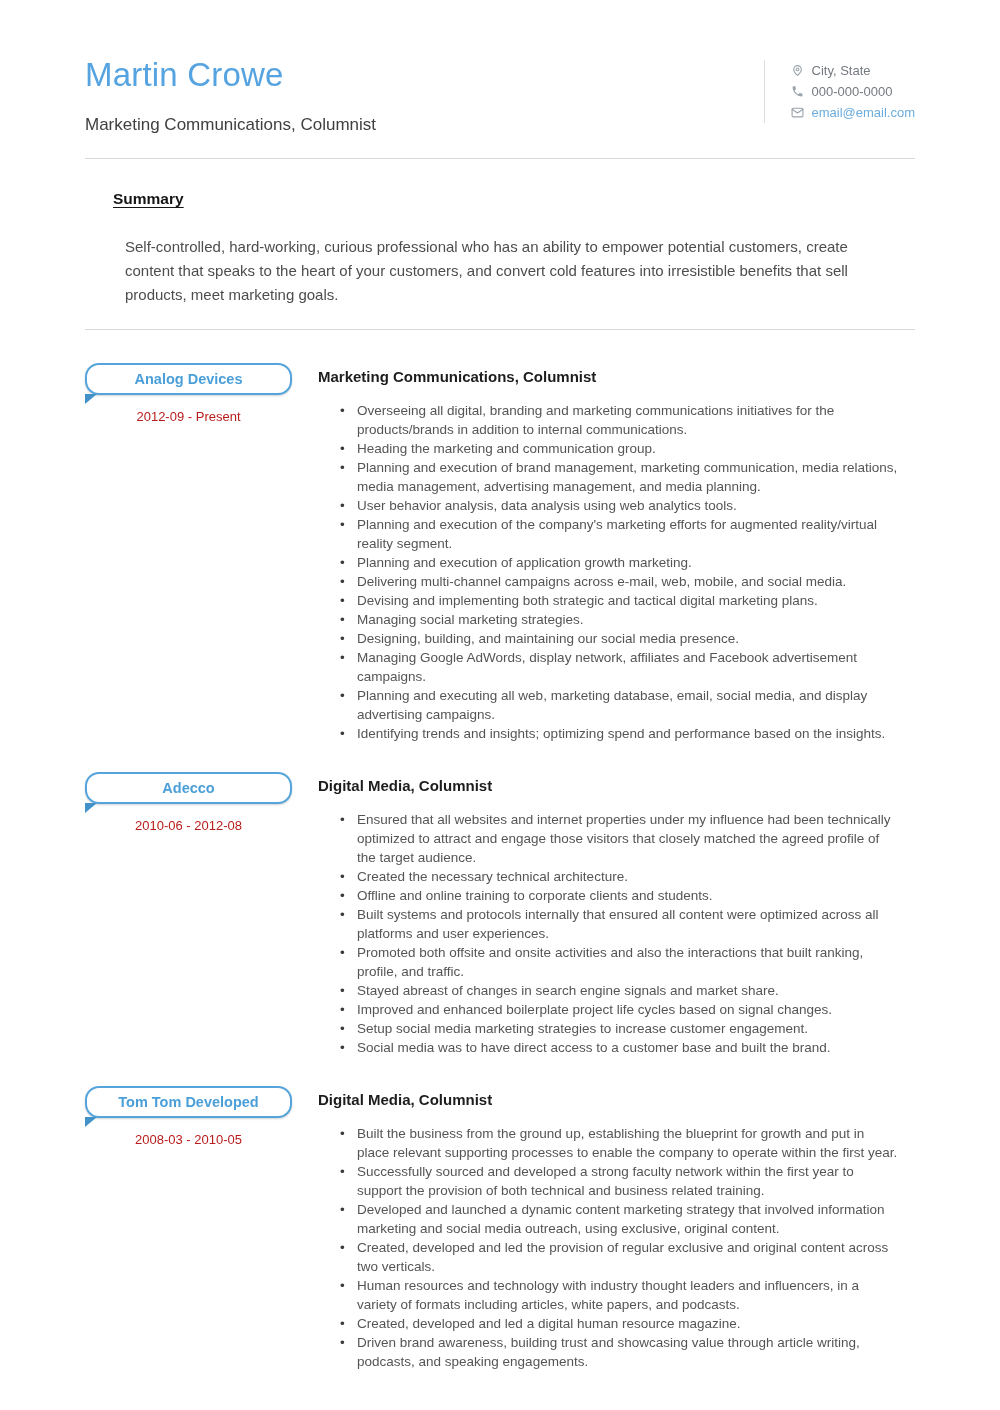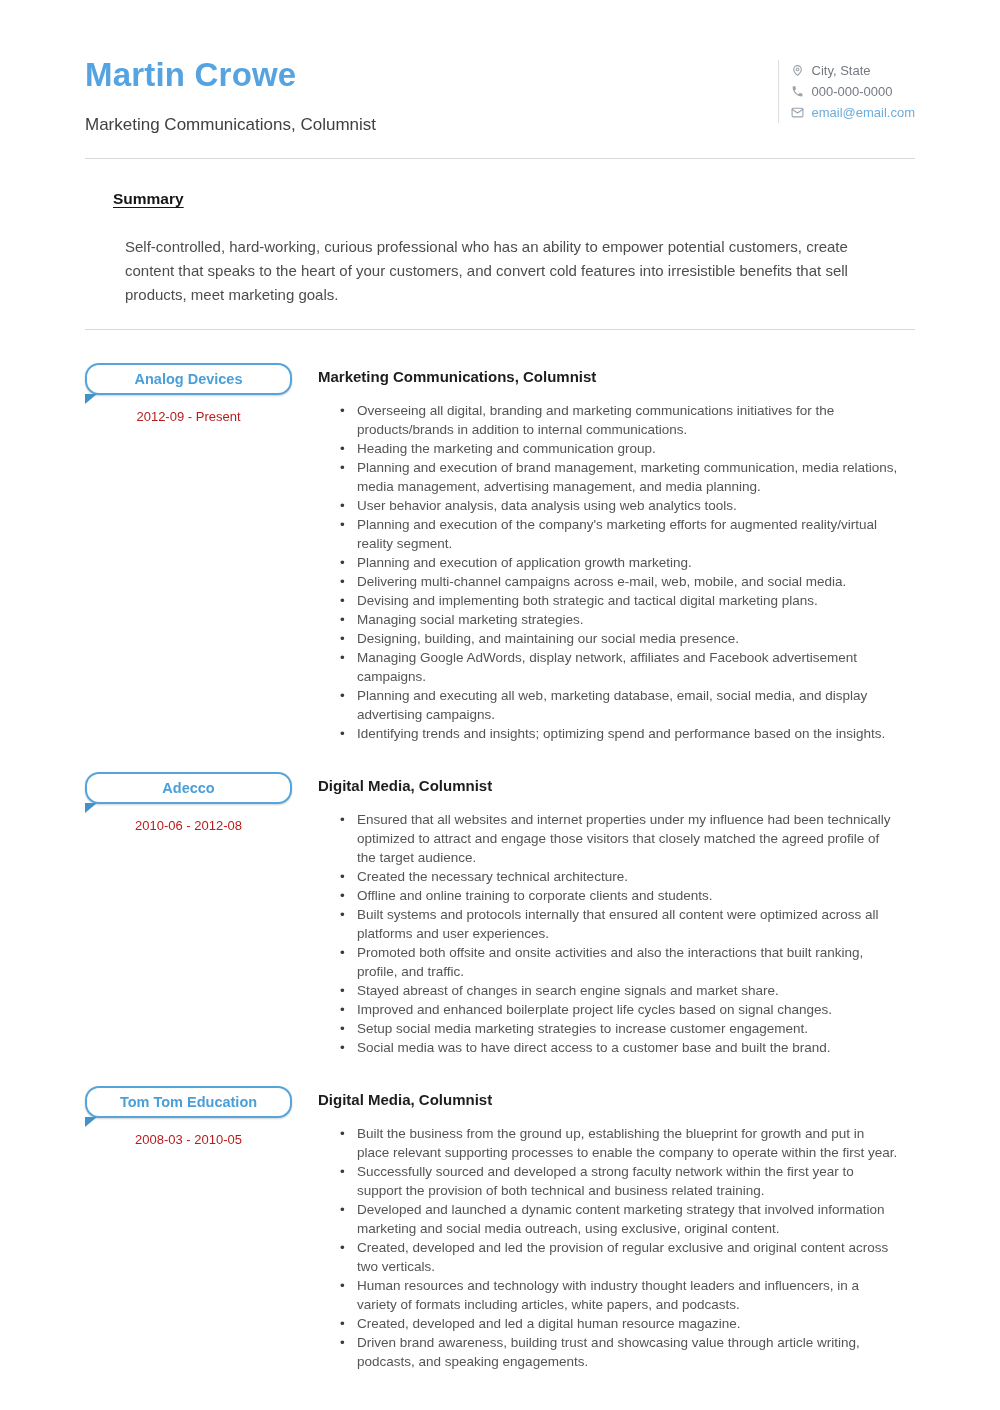--- a/index.html
+++ b/index.html
@@ -24,33 +24,33 @@
     height:1410px;
     overflow:hidden;
     background:#fff;
     padding:46px 85px 0 85px;
   }
   
   .header{display:flex;justify-content:space-between;align-items:flex-start;}
   .person-name{
     margin:10px 0 8px 0;
     font-size:33px;
-    font-weight:bold;
+    font-weight:normal;
     color:var(--accent-name);
     letter-spacing:.2px;
   }
   .person-title{
     margin-top:21px;
     font-size:17px;
     color:#3f3f3f;
   }
   .contact{
     margin-top:14px;
     border-left:1px solid #dcdfe2;
-    padding-left:12px;
+    padding-left:26px;
     min-width:134px;
     font-size:13px;
     color:#757a80;
   }
   .contact-row{display:flex;align-items:center;gap:8px;line-height:21px;white-space:nowrap;}
   .contact-row svg{flex:0 0 auto;display:block;}
   .email-link{color:var(--email-link);text-decoration:none;cursor:pointer;}
   .divider{border:none;border-top:1px solid var(--divider);margin:0;}
   .divider.top{margin-top:23px;}
   .divider.mid{margin-top:22px;}
@@ -213,21 +213,21 @@
               <li>Improved and enhanced boilerplate project life cycles based on signal changes.</li>
               <li>Setup social media marketing strategies to increase customer engagement.</li>
               <li>Social media was to have direct access to a customer base and built the brand.</li>
             </ul>
     </div>
   </div>
 
   <div class="job">
     <div class="job-left">
       <div class="company-badge">
-        <span class="company-name">Tom Tom Education</span>
+        <span class="company-name">Tom Tom Developed</span>
       </div>
       <div class="job-dates">2008-03 - 2010-05</div>
     </div>
     <div class="job-right">
       <h3 class="job-title">Digital Media, Columnist</h3>
       <ul class="bullets">
               <li>Built the business from the ground up, establishing the blueprint for growth and put in place relevant supporting processes to enable the company to operate within the first year.</li>
               <li>Successfully sourced and developed a strong faculty network within the first year to support the provision of both technical and business related training.</li>
               <li>Developed and launched a dynamic content marketing strategy that involved information marketing and social media outreach, using exclusive, original content.</li>
               <li>Created, developed and led the provision of regular exclusive and original content across two verticals.</li>

